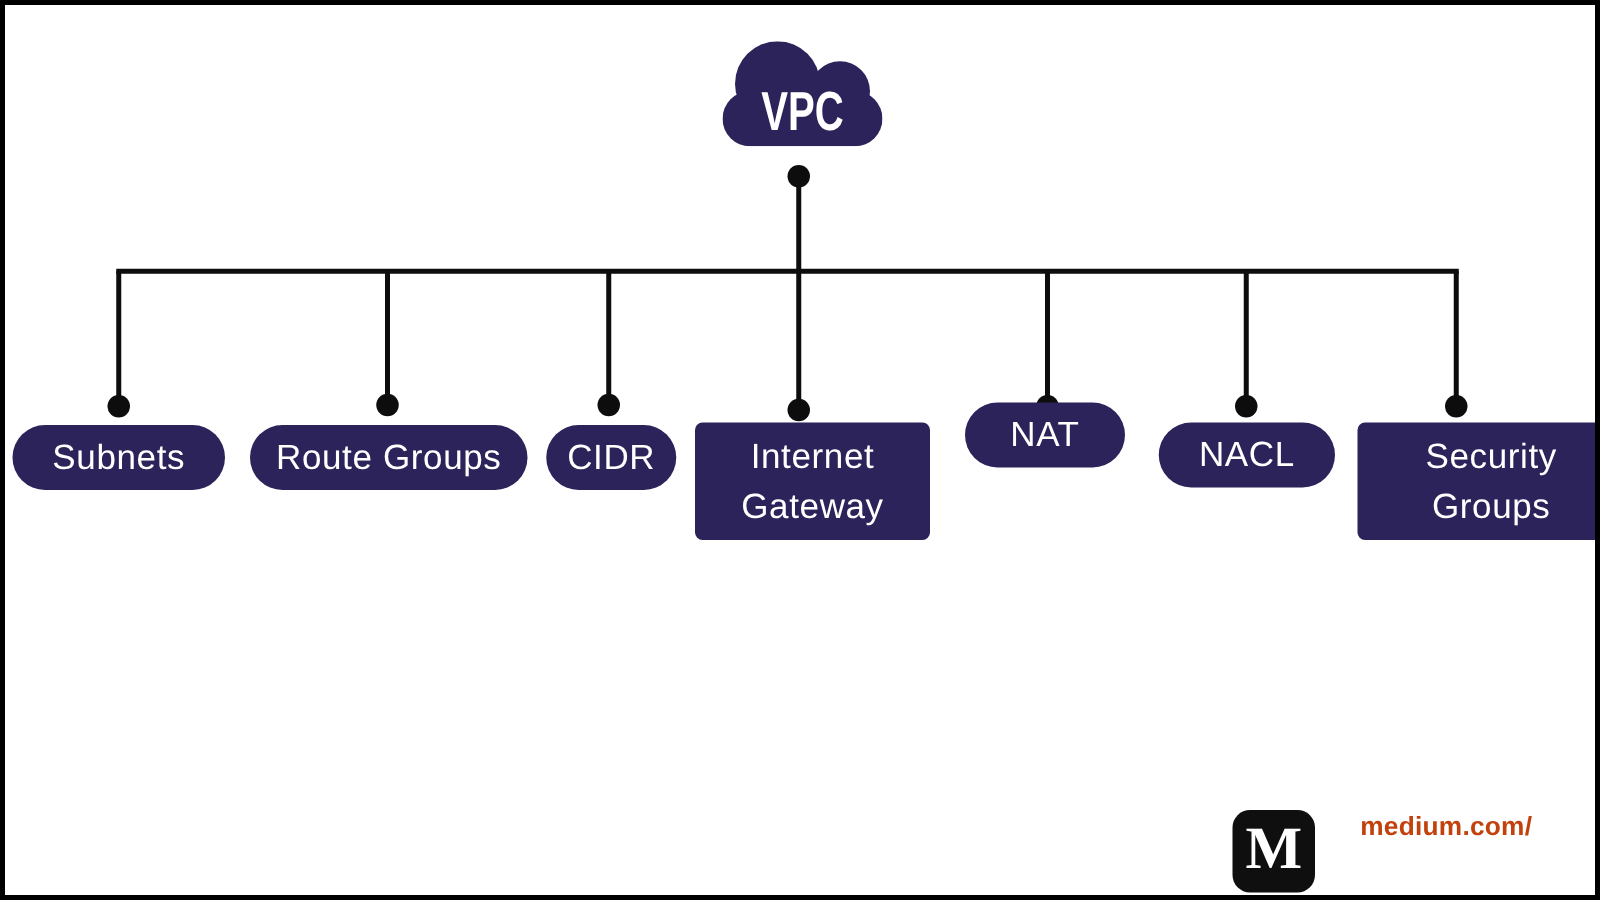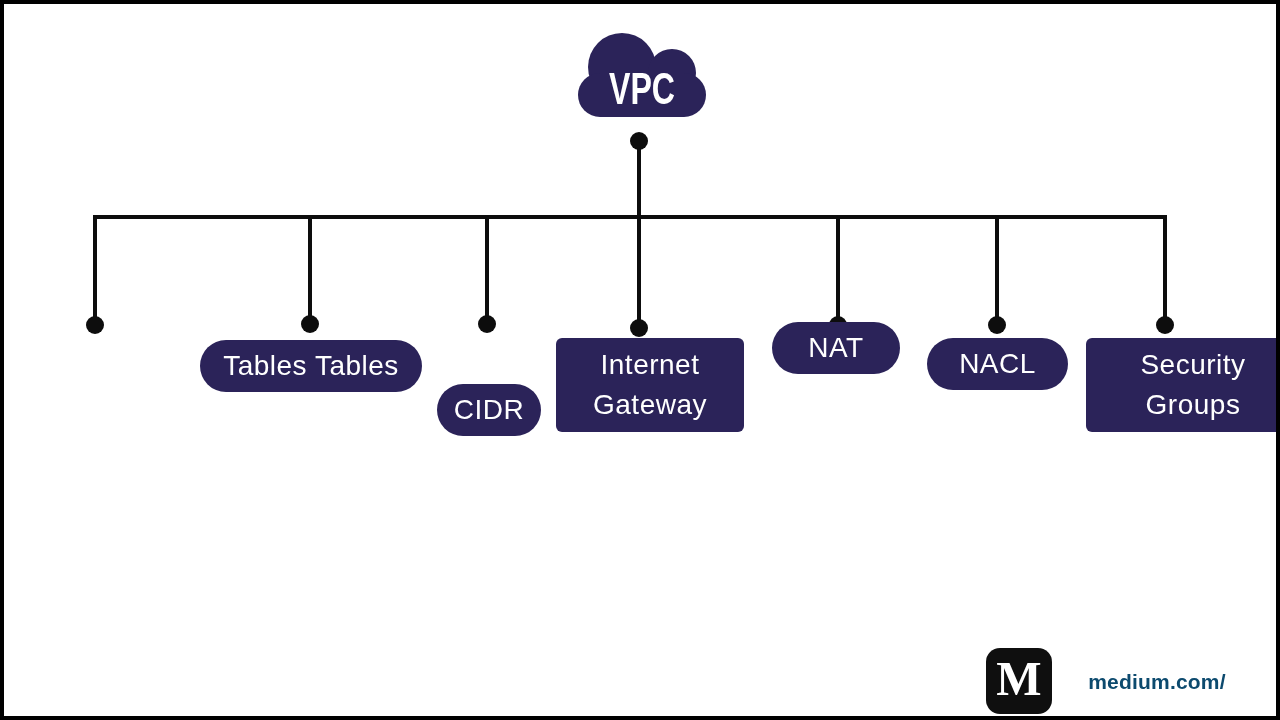--- a/index.html
+++ b/index.html
@@ -18,40 +18,40 @@
     position:absolute;background:#2b2359;color:#ffffff;
     display:flex;align-items:center;justify-content:center;text-align:center;
     font-size:28px;line-height:40px;letter-spacing:0.5px;
     box-sizing:border-box;
   }
   .pill.one{height:52px;border-radius:26px;}
   .pill.two{height:94px;border-radius:6px;padding:0 14px;}
 
   #node-subnets{left:10px;top:340px;width:170px;}
   #node-route-tables{left:200px;top:340px;width:222px;}
-  #node-cidr{left:437px;top:340px;width:104px;margin-top:44px;}
+  #node-cidr{left:437px;top:340px;width:104px;}
   #node-internet-gateway{left:556px;top:338px;width:188px;}
   #node-nat{left:772px;top:322px;width:128px;}
   #node-nacl{left:927px;top:338px;width:141px;text-align:center;}
   #node-security-groups{left:1086px;top:338px;width:214px;}
 
   
   .cloud{position:absolute;left:578px;top:33px;width:128px;height:84px;}
 
   
   .medium-logo{
     position:absolute;left:986px;top:648px;width:66px;height:66px;
     background:#0f0f0f;border-radius:14px;color:#ffffff;
     display:flex;align-items:center;justify-content:center;
     font-family:"Liberation Serif",serif;font-weight:700;font-size:48px;line-height:1;
     padding-bottom:4px;box-sizing:border-box;
   }
   .medium-text{
-    position:absolute;left:1054px;top:670px;width:206px;
-    color:#0c4a6e;font-weight:700;font-size:21px;line-height:23px;
+    position:absolute;left:1054px;top:650px;width:206px;
+    color:#c2410c;font-weight:700;font-size:21px;line-height:23px;
     text-align:center;letter-spacing:0.2px;
   }
 </style>
 </head>
 <body>
 
 <div class="canvas">
 
   <svg class="cloud" viewBox="0 0 128 84" xmlns="http://www.w3.org/2000/svg">
     <circle cx="44" cy="34" r="34" fill="#2b2359"></circle>
@@ -72,22 +72,25 @@
 
   <div class="dot" style="left:630px;top:132px;"></div>
   <div class="dot" style="left:86px;top:316px;"></div>
   <div class="dot" style="left:301px;top:315px;"></div>
   <div class="dot" style="left:478px;top:315px;"></div>
   <div class="dot" style="left:630px;top:319px;"></div>
   <div class="dot" style="left:829px;top:316px;"></div>
   <div class="dot" style="left:988px;top:316px;"></div>
   <div class="dot" style="left:1156px;top:316px;"></div>
 
+  <div class="pill one" id="node-subnets">
+    <span>Subnets</span>
+  </div>
   <div class="pill one" id="node-route-tables">
-    <span>Tables Tables</span>
+    <span>Route Groups</span>
   </div>
   <div class="pill one" id="node-cidr">
     <span>CIDR</span>
   </div>
   <div class="pill two" id="node-internet-gateway">
     <span>Internet Gateway</span>
   </div>
   <div class="pill one" id="node-nat">
     <span>NAT</span>
   </div>

